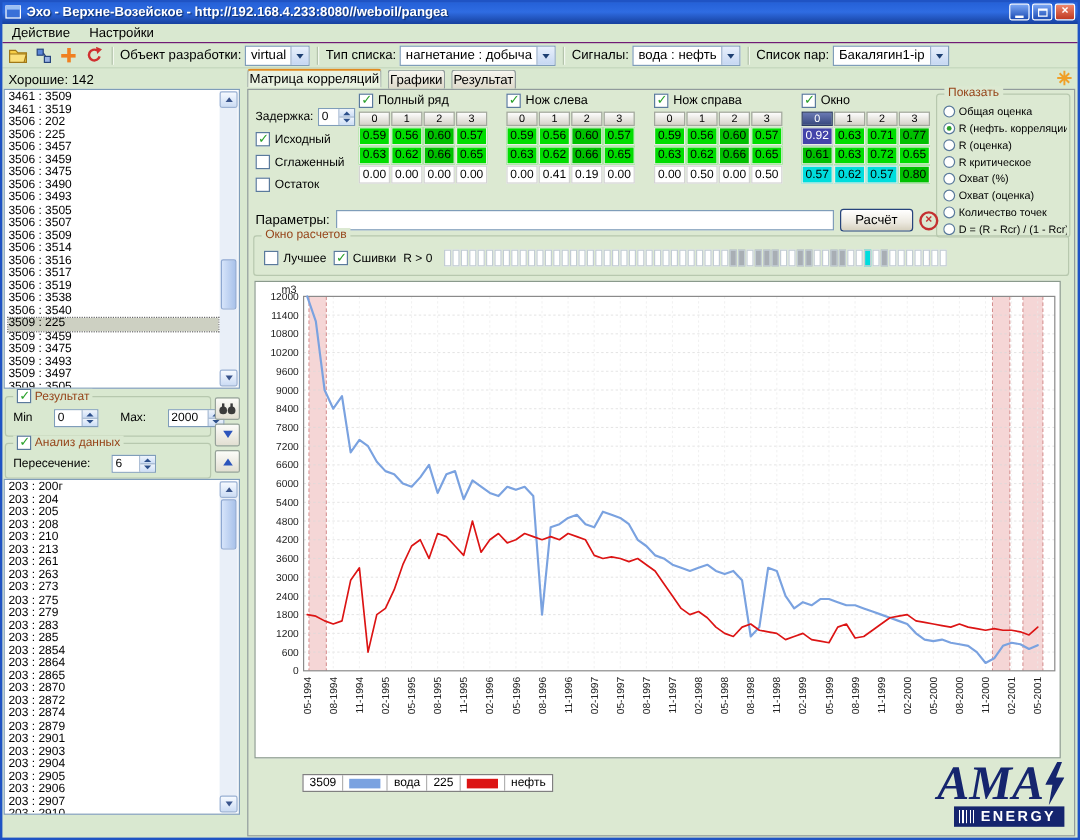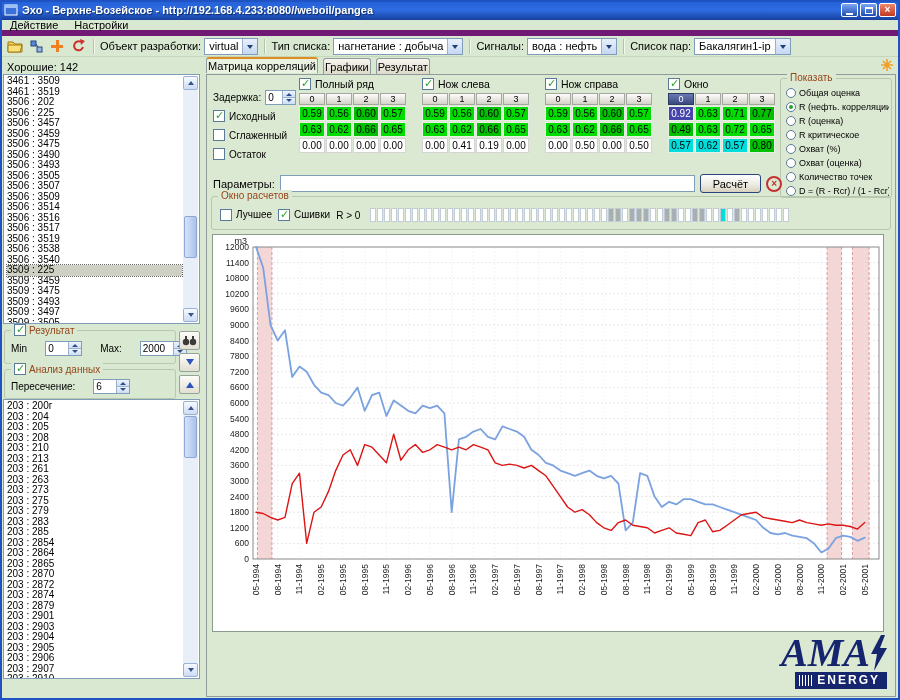--- a/index.html
+++ b/index.html
@@ -17,21 +17,21 @@
   .win-btns { margin-left:auto; display:flex; gap:2px; }
   .wbtn { width:17px; height:14px; border:1px solid #fff; border-radius:2px;
     display:flex; align-items:center; justify-content:center; color:#fff; font-size:10px; line-height:1; }
   .wbtn.bl { background:linear-gradient(#7aa6f4,#1c4cb4); }
   .wbtn.rd { background:linear-gradient(#f0876c,#c03a22); font-weight:bold; }
   .wbtn-min-glyph { width:7px; height:2px; background:#fff; margin-top:7px; }
   .wbtn-max-glyph { width:8px; height:7px; border:1px solid #fff; border-top:2px solid #fff; }
 
   
   .menubar { position:absolute; top:20px; left:2px; right:2px; height:16px;
-    display:flex; align-items:center; border-bottom:6px solid #701a75; }
+    display:flex; align-items:center; border-bottom:1px solid #701a75; }
   .menu-item { padding:1px 8px; }
   .toolbar { position:absolute; top:36px; left:2px; right:2px; height:21px;
     display:flex; align-items:center; gap:3px; padding:0 4px; border-bottom:1px solid #c4d6bc; }
   .tb-icon { width:18px; height:17px; display:flex; align-items:center; justify-content:center; }
   .tb-sep { width:1px; height:15px; background:#b4c4ac; box-shadow:1px 0 0 #f2f8ee; margin:0 3px; }
   .tb-label { white-space:nowrap; font-size:11px; }
   .combo { display:inline-flex; align-items:stretch; height:17px; border:1px solid #7f9db9; background:#fff; }
   .combo-val { padding:1px 4px 0; font-size:11px; white-space:nowrap; }
   .combo-btn { width:15px; background:linear-gradient(#e8f0fc,#c6d7f2); border-left:1px solid #9ab0cc;
     display:flex; align-items:center; justify-content:center; }
@@ -114,21 +114,21 @@
   .params { position:absolute; left:6px; top:99px; display:flex; align-items:center; gap:5px; }
   .params input { width:415px; height:17px; border:1px solid #7f9db9; font-family:inherit; font-size:10px; padding:0 3px; }
   .btn-calc { height:19px; padding:1px 12px; border:1px solid #27447c; border-radius:3px;
     background:linear-gradient(#ffffff,#ece9e0 60%,#d6d0be); font-size:11px; font-family:inherit; }
   .x-circle { width:16px; height:16px; border:2px solid #c43030; border-radius:50%; color:#c43030;
     display:flex; align-items:center; justify-content:center; font-weight:bold; font-size:10px; line-height:1; }
 
   .calcwin { position:absolute; left:4px; top:121px; right:4px; height:34px;
     border:1px solid #b7c8ae; border-radius:3px; }
   .calcwin-row { position:absolute; left:8px; right:6px; top:11px; display:flex; align-items:center; gap:6px; font-size:10px; }
-  .cw-item { display:flex; align-items:flex-start; gap:4px; white-space:nowrap; }
+  .cw-item { display:flex; align-items:center; gap:4px; white-space:nowrap; }
   .strip { flex:1; display:flex; gap:1px; height:14px; margin-left:4px; }
   .scell { width:6px; flex:none; background:#fff; border:1px solid #c2ccd4; }
 
   .chartpanel { position:absolute; left:5px; top:159px; width:672px; height:398px;
     background:#fff; border:1px solid #8a9a8c; }
   .chartpanel svg { display:block; }
   svg text { font-family:"Liberation Sans","DejaVu Sans",sans-serif; }
 
   .legend { position:absolute; left:45px; top:570px; display:flex; border:1px solid #808080;
     background:#fff; height:15px; align-items:stretch; font-size:10px; }
@@ -509,21 +509,21 @@
           </div>
           <div class="mg-grid">
             <div class="mg-h selcol">0</div>
             <div class="mg-h">1</div>
             <div class="mg-h">2</div>
             <div class="mg-h">3</div>
             <div class="mg-c" style="background: rgb(68, 68, 170); color: rgb(255, 255, 255);">0.92</div>
             <div class="mg-c" style="background: rgb(0, 221, 0);">0.63</div>
             <div class="mg-c" style="background: rgb(0, 221, 0);">0.71</div>
             <div class="mg-c" style="background: rgb(0, 192, 0);">0.77</div>
-            <div class="mg-c" style="background: rgb(0, 192, 0);">0.49</div>
+            <div class="mg-c" style="background: rgb(0, 192, 0);">0.61</div>
             <div class="mg-c" style="background: rgb(0, 221, 0);">0.63</div>
             <div class="mg-c" style="background: rgb(0, 221, 0);">0.72</div>
             <div class="mg-c" style="background: rgb(0, 221, 0);">0.65</div>
             <div class="mg-c" style="background: rgb(0, 221, 221);">0.57</div>
             <div class="mg-c" style="background: rgb(0, 221, 221);">0.62</div>
             <div class="mg-c" style="background: rgb(0, 221, 221);">0.57</div>
             <div class="mg-c" style="background: rgb(0, 192, 0);">0.80</div>
           </div>
         </div>
       </div>
@@ -763,20 +763,32 @@
           <text x="633.0117647058823" y="329" text-anchor="end" font-size="8.5" fill="#222" transform="rotate(-90 633.0117647058823 329)">02-2001</text>
           <line x1="651.7529411764706" y1="12" x2="651.7529411764706" y2="324" stroke="#ececec" stroke-width="0.6" stroke-dasharray="2,2"></line>
           <text x="654.7529411764706" y="329" text-anchor="end" font-size="8.5" fill="#222" transform="rotate(-90 654.7529411764706 329)">05-2001</text>
           <rect x="40" y="12" width="626" height="312" fill="none" stroke="#8a8a8a" stroke-width="1"></rect>
           <text x="34" y="9" text-anchor="end" font-size="9" fill="#222">m3</text>
           <polyline points="43.0,12.0 50.2,32.8 57.5,90.0 64.7,105.6 72.0,95.2 79.2,142.0 86.5,131.6 93.7,136.8 101.0,149.8 108.2,157.6 115.5,160.2 122.7,168.0 130.0,170.6 137.2,162.8 144.5,152.4 151.7,175.8 159.0,160.2 166.2,157.6 173.4,181.0 180.7,165.4 187.9,170.6 195.2,175.8 202.4,178.4 209.7,170.6 216.9,173.2 224.2,170.6 231.4,178.4 238.7,277.2 245.9,204.4 253.2,201.8 260.4,196.6 267.7,194.0 274.9,201.8 282.2,204.4 289.4,191.4 296.6,194.0 303.9,196.6 311.1,201.8 318.4,214.8 325.6,220.0 332.9,227.8 340.1,230.4 347.4,235.6 354.6,238.2 361.9,240.8 369.1,238.2 376.4,235.6 383.6,240.8 390.9,243.4 398.1,240.8 405.4,248.6 412.6,295.4 419.8,287.6 427.1,238.2 434.3,240.8 441.6,261.6 448.8,272.0 456.1,266.8 463.3,269.4 470.6,264.2 477.8,264.2 485.1,266.8 492.3,269.4 499.6,269.4 506.8,272.0 514.1,274.6 521.3,277.2 528.6,279.8 535.8,282.4 543.0,285.0 550.3,292.8 557.5,298.0 564.8,299.3 572.0,298.0 579.3,300.6 586.5,301.9 593.8,303.2 601.0,308.4 608.3,317.5 615.5,313.6 622.8,303.2 630.0,300.6 637.3,301.9 644.5,305.8 651.8,302.7" fill="none" stroke="#7aa2e0" stroke-width="1.8" stroke-linejoin="round" stroke-linecap="round"></polyline>
           <polyline points="43.0,277.2 50.2,278.5 57.5,282.4 64.7,285.0 72.0,282.4 79.2,248.6 86.5,238.2 93.7,308.4 101.0,277.2 108.2,272.0 115.5,256.4 122.7,235.6 130.0,220.0 137.2,214.8 144.5,230.4 151.7,209.6 159.0,212.2 166.2,220.0 173.4,227.8 180.7,199.2 187.9,225.2 195.2,214.8 202.4,209.6 209.7,217.4 216.9,214.8 224.2,209.6 231.4,212.2 238.7,214.8 245.9,212.2 253.2,214.8 260.4,209.6 267.7,212.2 274.9,214.8 282.2,227.8 289.4,230.4 296.6,229.1 303.9,230.4 311.1,233.0 318.4,230.4 325.6,235.6 332.9,240.8 340.1,251.2 347.4,261.6 354.6,272.0 361.9,277.2 369.1,274.6 376.4,279.8 383.6,287.6 390.9,292.8 398.1,295.4 405.4,287.6 412.6,285.0 419.8,290.2 427.1,291.5 434.3,292.8 441.6,298.0 448.8,295.4 456.1,292.8 463.3,298.0 470.6,299.3 477.8,300.6 485.1,287.6 492.3,285.0 499.6,296.7 506.8,295.4 514.1,290.2 521.3,285.0 528.6,279.8 535.8,278.5 543.0,277.2 550.3,282.4 557.5,283.7 564.8,285.0 572.0,286.3 579.3,287.6 586.5,285.0 593.8,287.6 601.0,288.9 608.3,290.2 615.5,288.9 622.8,290.2 630.0,290.2 637.3,291.5 644.5,294.1 651.8,287.6" fill="none" stroke="#dc1414" stroke-width="1.4" stroke-linejoin="round" stroke-linecap="round"></polyline>
         </svg>
     </div>
 
+    <div class="legend">
+        <span class="lg-cell">3509</span>
+        <span class="lg-cell">
+          <span class="lg-swatch" style="background: rgb(122, 162, 224);"></span>
+        </span>
+        <span class="lg-cell">вода</span>
+        <span class="lg-cell">225</span>
+        <span class="lg-cell">
+          <span class="lg-swatch" style="background: rgb(220, 20, 20);"></span>
+        </span>
+        <span class="lg-cell">нефть</span>
+      </div>
 
     <div class="logo">
       <div class="logo-top">
         <span class="logo-ama">AMA</span>
         <svg width="16" height="36">
             <polygon points="10,0 0,19 6,19 3,36 16,13 9,13 14,0" fill="#15256e"></polygon>
           </svg>
       </div>
       <span class="logo-bar">ENERGY</span>
     </div>

